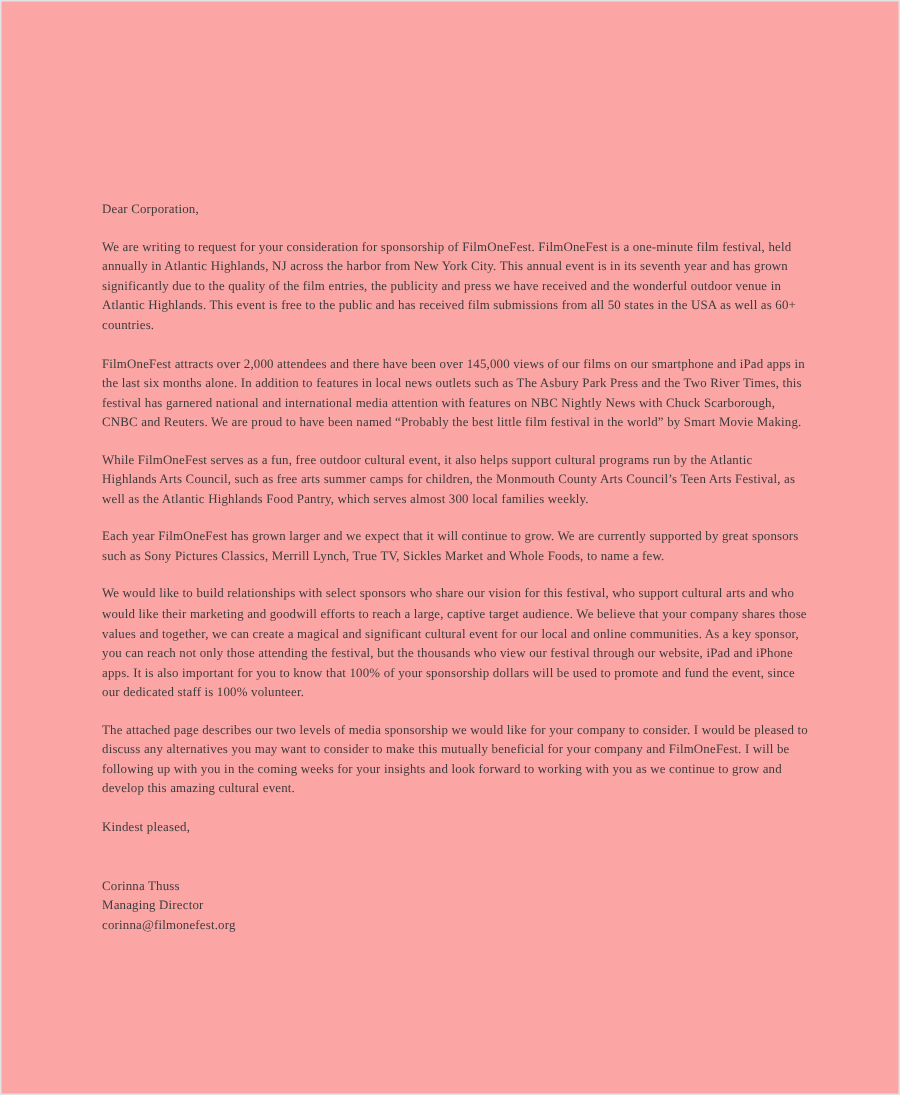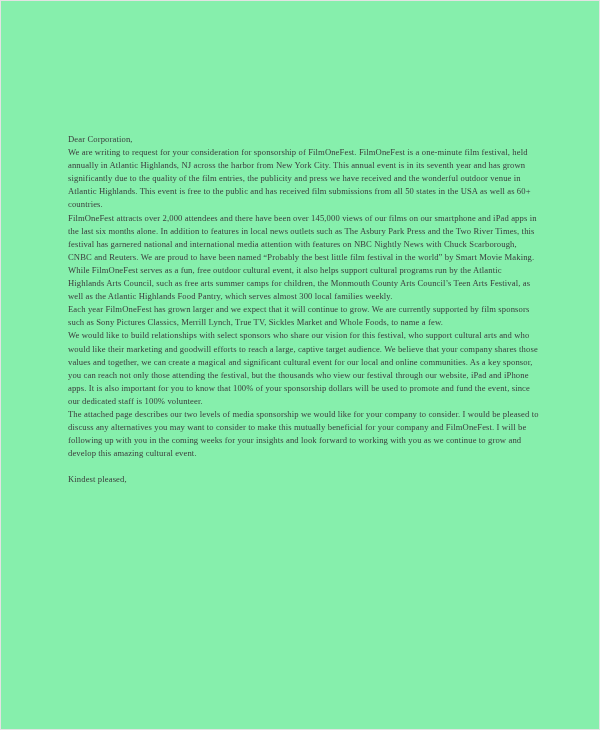--- a/index.html
+++ b/index.html
@@ -13,21 +13,21 @@
     font-family: "Liberation Serif", "DejaVu Serif", serif;
     color: #3a3a3a;
     overflow: hidden;
   }
 
   .page {
     position: relative;
     box-sizing: border-box;
     width: 600px;
     height: 730px;
-    background: #86efac;
+    background: #fca5a5;
     border: 1px solid #e3e3e3;
   }
 
   .letter-body {
     position: absolute;
     left: 67px;
     top: 132px;
     width: 472px;
   }
 
@@ -36,20 +36,21 @@
   .closing {
     font-size: 8.6px;
     line-height: 13.1px;
     color: #3c3c3c;
     text-align: left;
     margin: 0;
     letter-spacing: 0.12px;
   }
 
   .para {
+    margin-top: 12px;
   }
 
   .closing {
     margin-top: 13px;
   }
 
   .signature-block {
     margin-top: 26px;
   }
 
@@ -67,23 +68,28 @@
   <div class="letter-body">
 
     <p class="salutation">Dear Corporation,</p>
 
     <p class="para">We are writing to request for your consideration for sponsorship of FilmOneFest. FilmOneFest is a one-minute film festival, held annually in Atlantic Highlands, NJ across the harbor from New York City. This annual event is in its seventh year and has grown significantly due to the quality of the film entries, the publicity and press we have received and the wonderful outdoor venue in Atlantic Highlands. This event is free to the public and has received film submissions from all 50 states in the USA as well as 60+ countries.</p>
 
     <p class="para">FilmOneFest attracts over 2,000 attendees and there have been over 145,000 views of our films on our smartphone and iPad apps in the last six months alone. In addition to features in local news outlets such as The Asbury Park Press and the Two River Times, this festival has garnered national and international media attention with features on NBC Nightly News with Chuck Scarborough, CNBC and Reuters. We are proud to have been named “Probably the best little film festival in the world” by Smart Movie Making.</p>
 
     <p class="para">While FilmOneFest serves as a fun, free outdoor cultural event, it also helps support cultural programs run by the Atlantic Highlands Arts Council, such as free arts summer camps for children, the Monmouth County Arts Council’s Teen Arts Festival, as well as the Atlantic Highlands Food Pantry, which serves almost 300 local families weekly.</p>
 
-    <p class="para">Each year FilmOneFest has grown larger and we expect that it will continue to grow. We are currently supported by film sponsors such as Sony Pictures Classics, Merrill Lynch, True TV, Sickles Market and Whole Foods, to name a few.</p>
+    <p class="para">Each year FilmOneFest has grown larger and we expect that it will continue to grow. We are currently supported by great sponsors such as Sony Pictures Classics, Merrill Lynch, True TV, Sickles Market and Whole Foods, to name a few.</p>
 
     <p class="para">We would like to build relationships with select sponsors who share our vision for this festival, who support cultural arts and who would like their marketing and goodwill efforts to reach a large, captive target audience. We believe that your company shares those values and together, we can create a magical and significant cultural event for our local and online communities. As a key sponsor, you can reach not only those attending the festival, but the thousands who view our festival through our website, iPad and iPhone apps. It is also important for you to know that 100% of your sponsorship dollars will be used to promote and fund the event, since our dedicated staff is 100% volunteer.</p>
 
     <p class="para">The attached page describes our two levels of media sponsorship we would like for your company to consider. I would be pleased to discuss any alternatives you may want to consider to make this mutually beneficial for your company and FilmOneFest. I will be following up with you in the coming weeks for your insights and look forward to working with you as we continue to grow and develop this amazing cultural event.</p>
 
     <p class="closing">Kindest pleased,</p>
 
+    <div class="signature-block">
+      <div class="sig-line">Corinna Thuss</div>
+      <div class="sig-line">Managing Director</div>
+      <div class="sig-line">corinna@filmonefest.org</div>
+    </div>
 
   </div>
 </div>
 
 </body></html>

